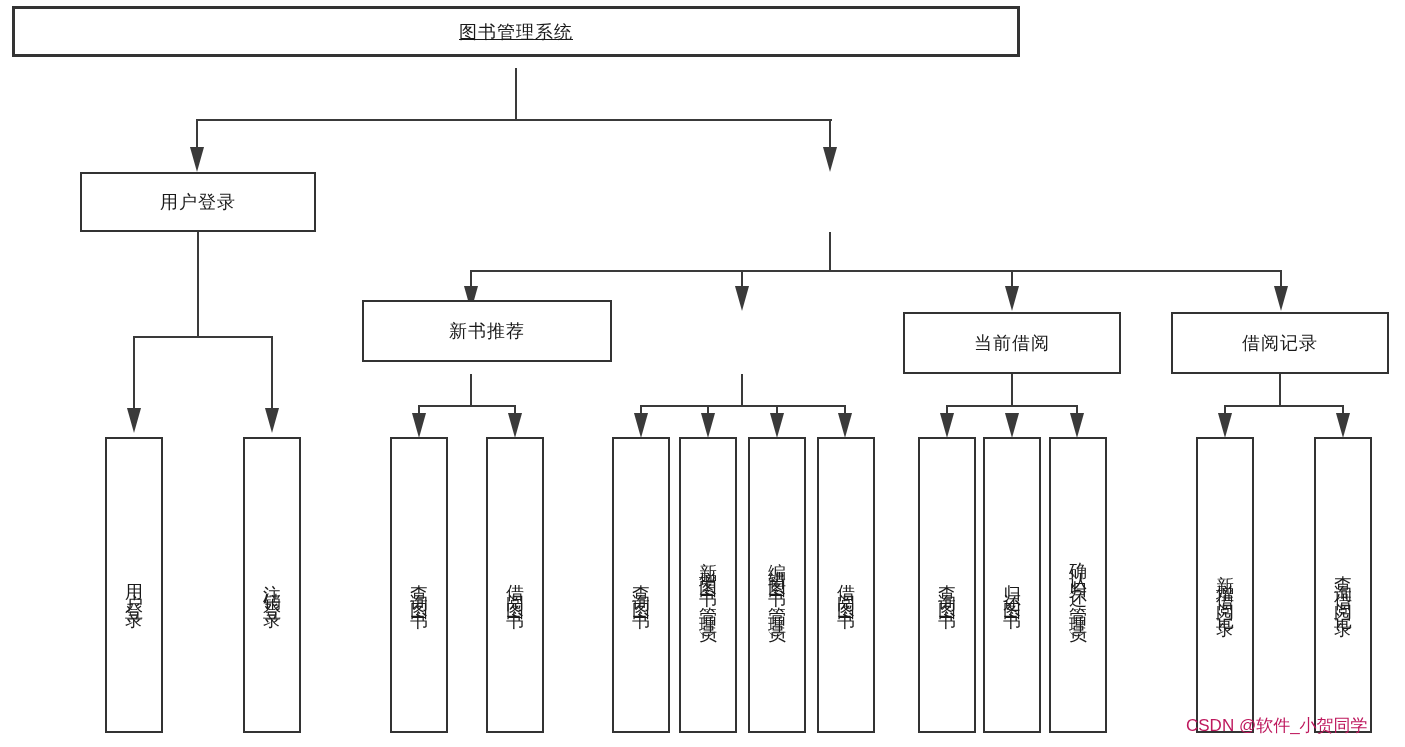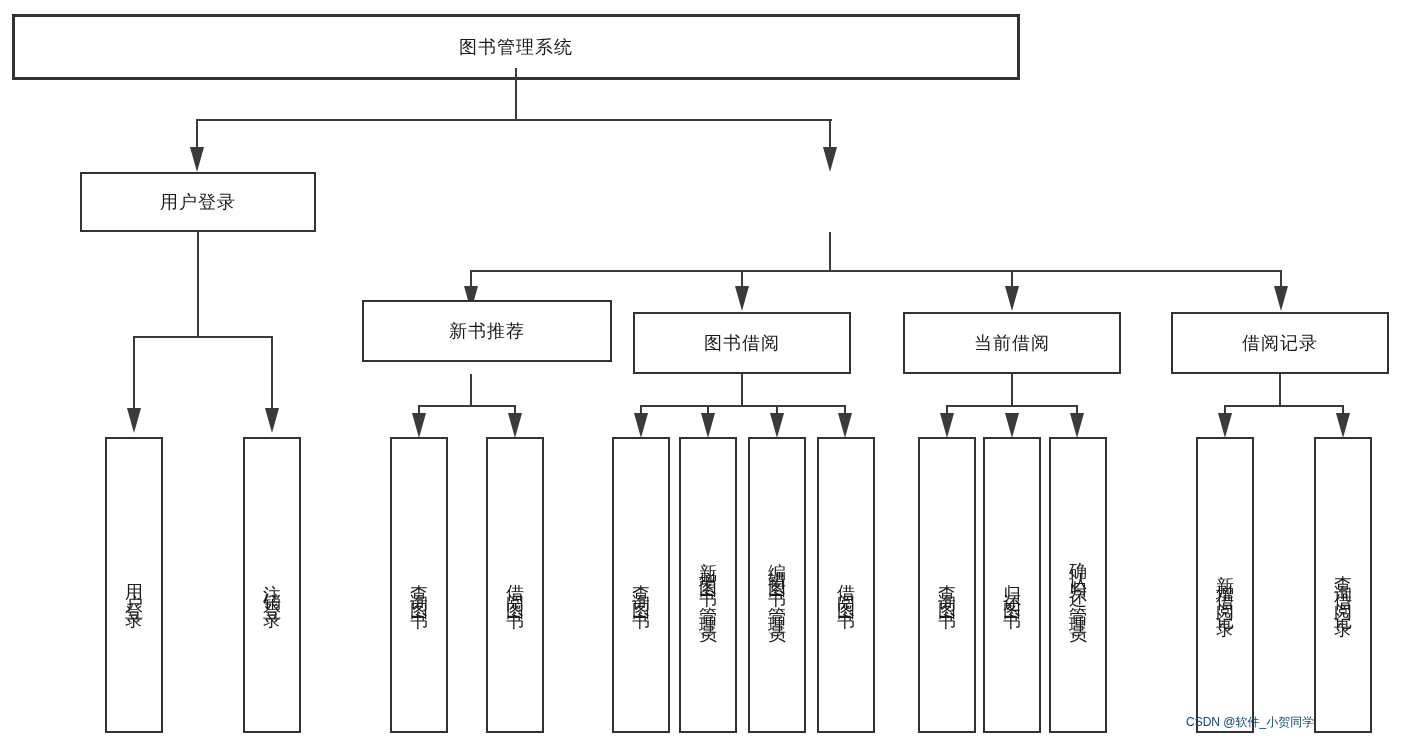--- a/index.html
+++ b/index.html
@@ -44,32 +44,32 @@
     width: 0;
     height: 0;
     border-left: 7px solid transparent;
     border-right: 7px solid transparent;
     border-top: 25px solid #3a3a3a;
   }
   .watermark {
     position: absolute;
     left: 1186px;
     top: 714px;
-    color: #0c4a6e;
-    font-size: 12px;
+    color: #be185d;
+    font-size: 17px;
     z-index: 10;
     white-space: nowrap;
   }
 </style>
 </head>
 <body>
 
 <div id="stage">
 
-  <div class="box lvl1" style="left:12px; top:14px; width:1008px; height:66px;">图书管理系统</div>
+  <div class="box lvl1" style="left:12px; top:6px; width:1008px; height:51px;text-decoration:underline;">图书管理系统</div>
 
   <div class="vline" style="left:515px; top:68px; height:53px;"></div>
   <div class="hline" style="left:196px; top:119px; width:636px;"></div>
   <div class="vline" style="left:196px; top:119px; height:32px;"></div>
   <div class="vline" style="left:829px; top:119px; height:32px;"></div>
   <div class="arrow" style="left:190px; top:147px;"></div>
   <div class="arrow" style="left:823px; top:147px;"></div>
 
   <div class="box" style="left:80px; top:172px; width:236px; height:60px;">用户登录</div>
 
@@ -85,21 +85,20 @@
   <div class="vline" style="left:470px; top:270px; height:18px;"></div>
   <div class="vline" style="left:741px; top:270px; height:18px;"></div>
   <div class="vline" style="left:1011px; top:270px; height:18px;"></div>
   <div class="vline" style="left:1280px; top:270px; height:18px;"></div>
   <div class="arrow" style="left:464px; top:286px;"></div>
   <div class="arrow" style="left:735px; top:286px;"></div>
   <div class="arrow" style="left:1005px; top:286px;"></div>
   <div class="arrow" style="left:1274px; top:286px;"></div>
 
   <div class="box" style="left:362px; top:300px; width:250px; height:62px;">新书推荐</div>
-  <div class="box" style="left:633px; top:312px; width:218px; height:62px;">图书借阅</div>
   <div class="box" style="left:1171px; top:312px; width:218px; height:62px;">借阅记录</div>
   <div class="box" style="left:903px; top:312px; width:218px; height:62px;">当前借阅</div>
 
   <div class="vline" style="left:470px; top:374px; height:33px;"></div>
   <div class="hline" style="left:418px; top:405px; width:98px;"></div>
   <div class="vline" style="left:418px; top:405px; height:10px;"></div>
   <div class="vline" style="left:514px; top:405px; height:10px;"></div>
   <div class="arrow" style="left:412px; top:413px;"></div>
   <div class="arrow" style="left:508px; top:413px;"></div>
 

